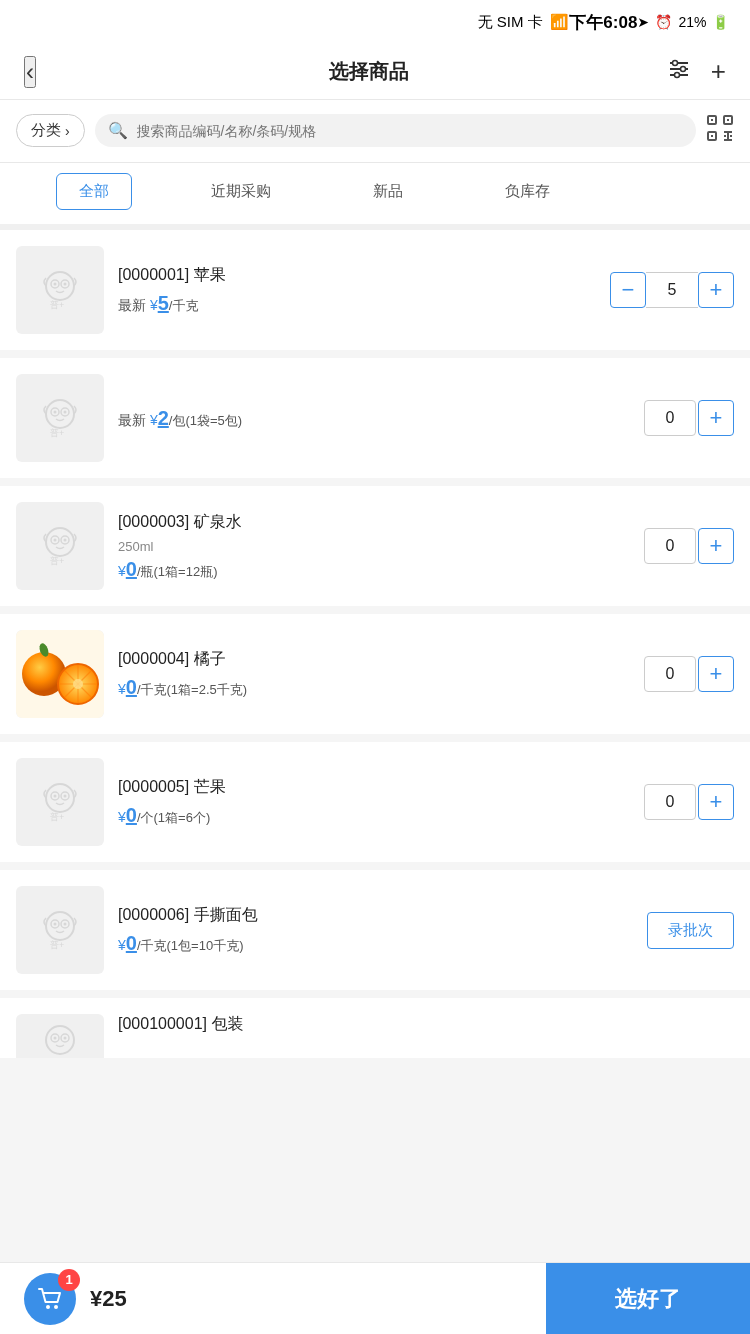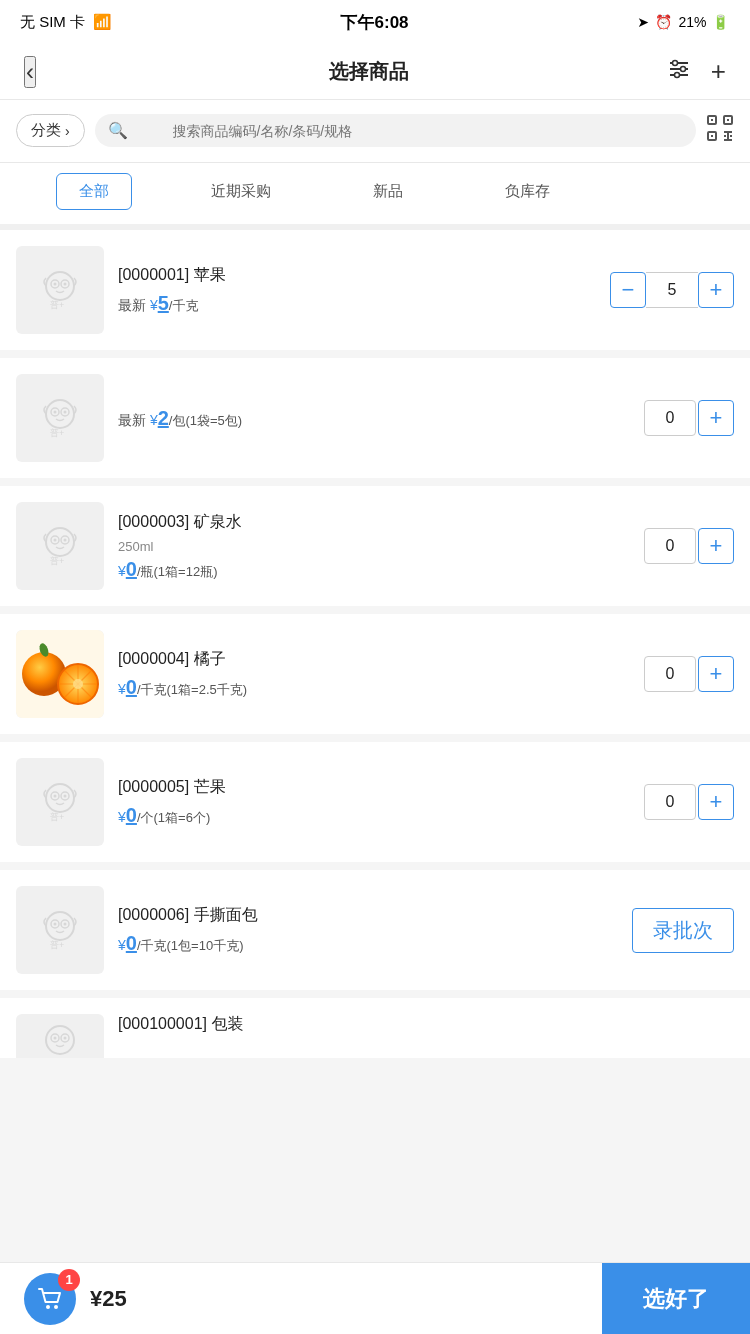--- a/index.html
+++ b/index.html
@@ -11,21 +11,21 @@
       min-height: 1334px;
       overflow-x: hidden;
     }
 
     
     .status-bar {
       background: #fff;
       height: 44px;
       display: flex;
       align-items: center;
-      justify-content: space-between;
+      justify-content: flex-end;
       padding: 0 20px;
       font-size: 15px;
       font-weight: 500;
     }
     .status-left { display: flex; align-items: center; gap: 8px; }
     .status-center { font-size: 17px; font-weight: 600; }
     .status-right { display: flex; align-items: center; gap: 6px; font-size: 14px; }
 
     
     .nav-bar {
@@ -85,21 +85,20 @@
       padding: 7px 14px;
       gap: 8px;
     }
     .search-input-wrap input {
       background: transparent;
       border: none;
       outline: none;
       font-size: 14px;
       color: #999;
       width: 100%;
-      margin-left: 36px;
     }
 
     
     .filter-tabs {
       background: #fff;
       display: flex;
       padding: 10px 16px 14px;
       gap: 16px;
       border-bottom: 6px solid #f0f0f0;
     }
@@ -218,21 +217,21 @@
       border: 1.5px solid #3a8fe8;
       background: #fff;
       color: #3a8fe8;
     }
     .batch-btn {
       border: 1.5px solid #3a8fe8;
       color: #3a8fe8;
       background: #fff;
       padding: 8px 20px;
       border-radius: 4px;
-      font-size: 20px;
+      font-size: 15px;
       cursor: pointer;
     }
 
     
     .bottom-bar {
       position: fixed;
       bottom: 0;
       left: 0;
       width: 750px;
       height: 72px;
@@ -273,21 +272,21 @@
       align-items: center;
       justify-content: center;
       font-weight: 700;
     }
     .cart-total {
       font-size: 22px;
       font-weight: 700;
       color: #222;
     }
     .confirm-btn {
-      width: 148px;
+      width: 204px;
       height: 72px;
       background: #3a8fe8;
       color: #fff;
       font-size: 22px;
       font-weight: 600;
       border: none;
       cursor: pointer;
       display: flex;
       align-items: center;
       justify-content: center;

